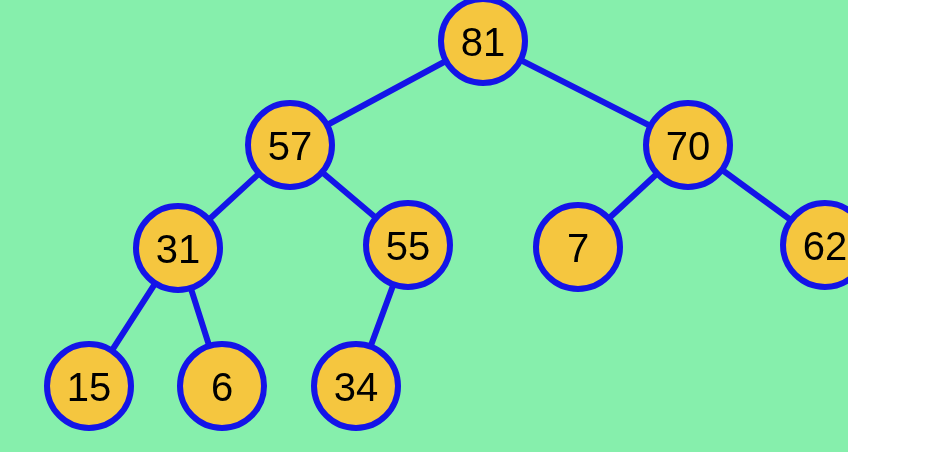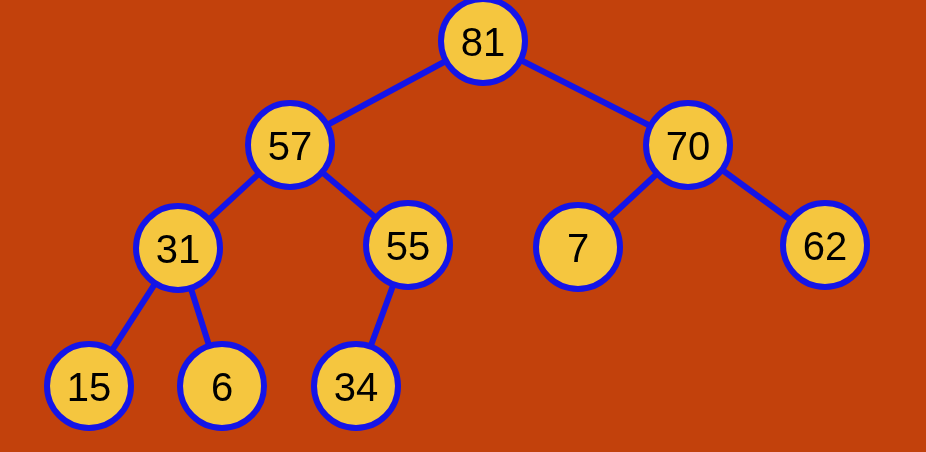--- a/index.html
+++ b/index.html
@@ -26,21 +26,21 @@
   .node-label {
     font-family: "Liberation Sans", sans-serif;
     fill: #000000;
     text-anchor: middle;
     dominant-baseline: central;
   }
 </style>
 </head>
 <body>
 
-<div id="tree-canvas" style="width: 926px; height: 452px; background: #c2410c;">
+<div id="tree-canvas" style="width: 848px; height: 452px; background: #86efac;">
   <svg id="tree-svg" viewBox="0 0 926 452" xmlns="http://www.w3.org/2000/svg">
     <g id="edge-layer">
         <line x1="483" y1="41" x2="290" y2="145" stroke="#1414E8" stroke-width="6" stroke-linecap="round"></line>
         <line x1="483" y1="41" x2="688" y2="145" stroke="#1414E8" stroke-width="6" stroke-linecap="round"></line>
         <line x1="290" y1="145" x2="178" y2="248" stroke="#1414E8" stroke-width="6" stroke-linecap="round"></line>
         <line x1="290" y1="145" x2="408" y2="245" stroke="#1414E8" stroke-width="6" stroke-linecap="round"></line>
         <line x1="688" y1="145" x2="578" y2="247" stroke="#1414E8" stroke-width="6" stroke-linecap="round"></line>
         <line x1="688" y1="145" x2="825" y2="245" stroke="#1414E8" stroke-width="6" stroke-linecap="round"></line>
         <line x1="178" y1="248" x2="89" y2="386" stroke="#1414E8" stroke-width="6" stroke-linecap="round"></line>
         <line x1="178" y1="248" x2="222" y2="386" stroke="#1414E8" stroke-width="6" stroke-linecap="round"></line>

